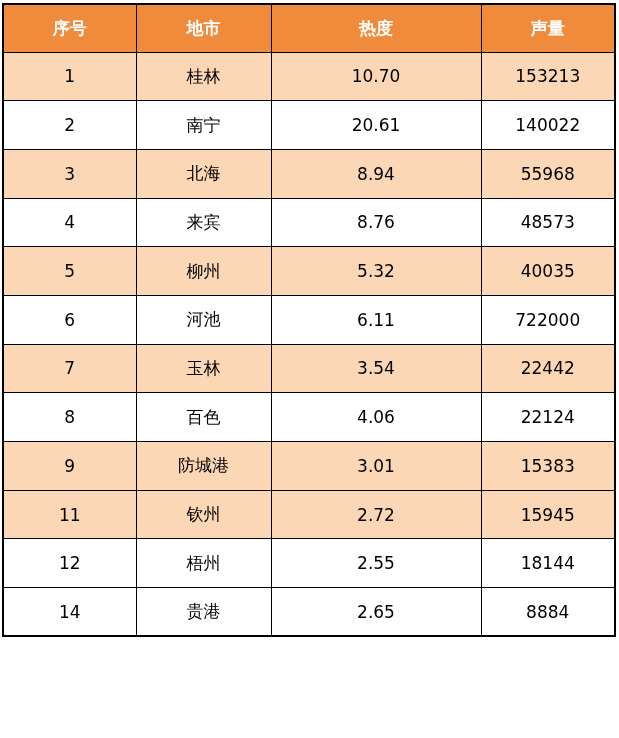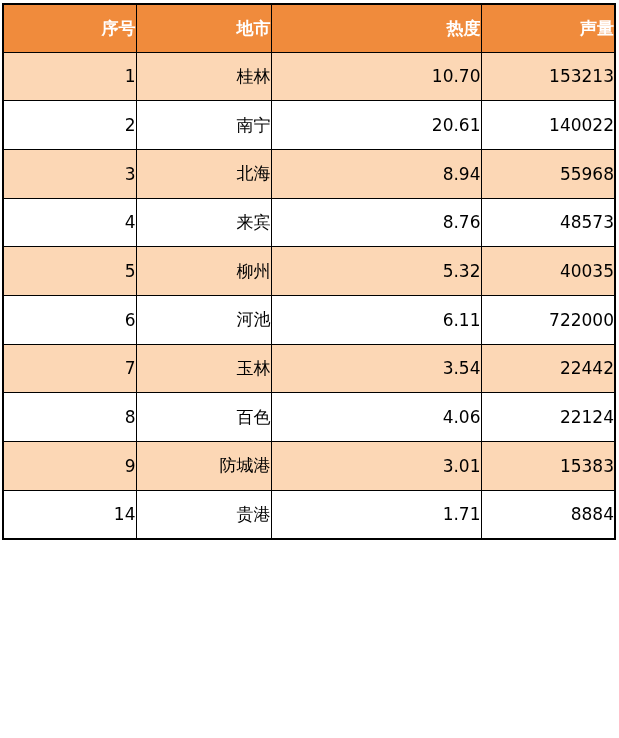--- a/index.html
+++ b/index.html
@@ -18,21 +18,21 @@
     padding:3px 0 0 2px;
   }
   table.heat-table{
     border-collapse:collapse;
     table-layout:fixed;
     width:612px;
     border:2px solid var(--border);
   }
   .heat-table th,.heat-table td{
     border:1px solid var(--border);
-    text-align:right;
+    text-align:center;
     vertical-align:middle;
     padding:0;
     overflow:hidden;
     white-space:nowrap;
   }
   .heat-table thead tr{
     height:48px;
     background:var(--header-bg);
   }
   .heat-table th{
@@ -119,20 +119,32 @@
         <td>百色</td>
         <td>4.06</td>
         <td>22124</td>
       </tr>
       <tr class="alt">
         <td>9</td>
         <td>防城港</td>
         <td>3.01</td>
         <td>15383</td>
       </tr>
+      <tr class="alt">
+        <td>11</td>
+        <td>钦州</td>
+        <td>2.72</td>
+        <td>15945</td>
+      </tr>
+      <tr>
+        <td>12</td>
+        <td>梧州</td>
+        <td>2.55</td>
+        <td>18144</td>
+      </tr>
       <tr>
         <td>14</td>
         <td>贵港</td>
-        <td>1.71</td>
+        <td>2.65</td>
         <td>8884</td>
       </tr>
     </tbody>
 </table>
 
 </body></html>

